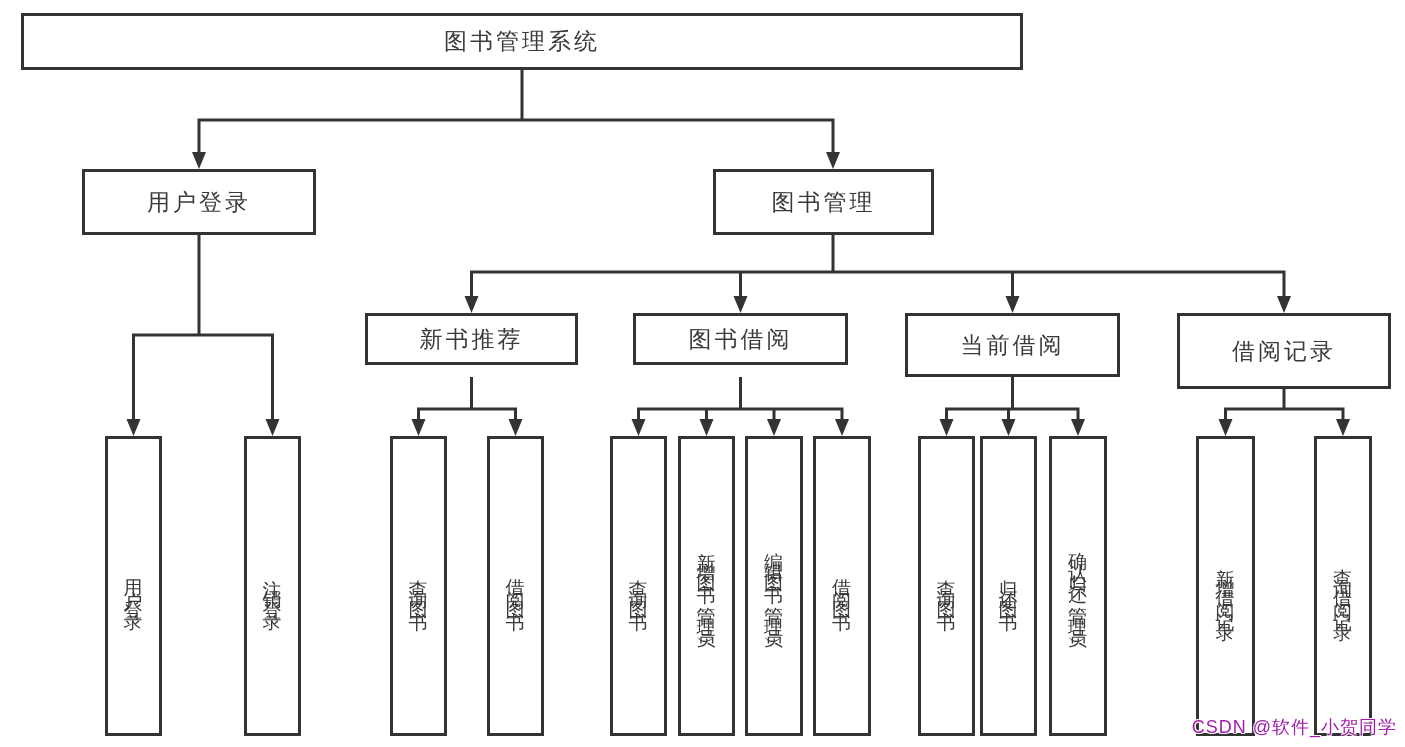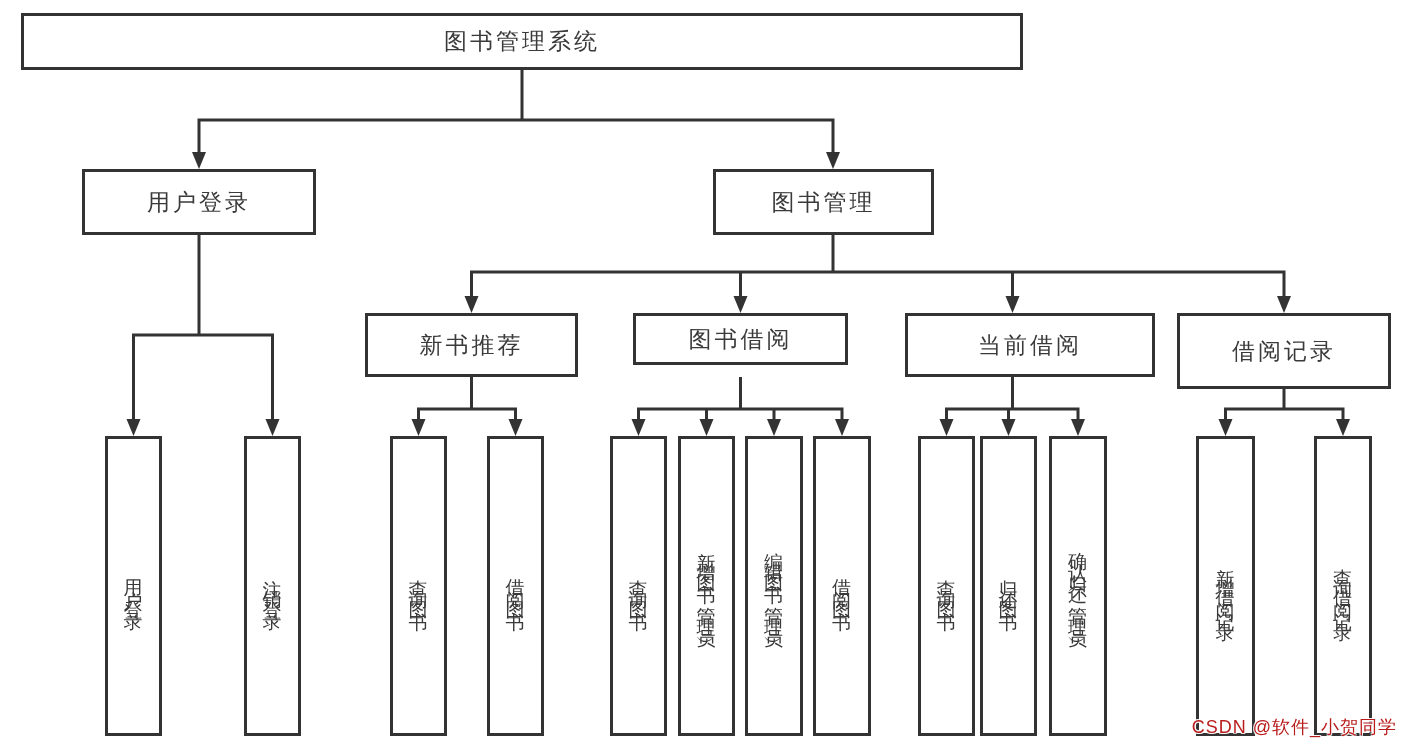--- a/index.html
+++ b/index.html
@@ -35,21 +35,21 @@
     line-height:1;
     color:#3a3a3a;
     white-space:nowrap;
   }
   #watermark{
     position:absolute;
     top:715px;
     right:8px;
     font-size:18px;
     letter-spacing:1px;
-    color:#b91c1c;
+    color:#a21caf;
     white-space:nowrap;
     z-index:5;
     text-shadow:
       -1px -1px 0 rgba(255,255,255,.85),
        1px -1px 0 rgba(255,255,255,.85),
       -1px  1px 0 rgba(255,255,255,.85),
        1px  1px 0 rgba(255,255,255,.85);
   }
 </style>
 </head>
@@ -104,27 +104,27 @@
     <span class="hlabel">图书管理系统</span>
   </div>
 
   <div class="box" style="left:82px;top:169px;width:234px;height:66px">
     <span class="hlabel">用户登录</span>
   </div>
   <div class="box" style="left:713px;top:169px;width:221px;height:66px">
     <span class="hlabel">图书管理</span>
   </div>
 
-  <div class="box" style="left:365px;top:313px;width:213px;height:64px">
+  <div class="box" style="left:365px;top:313px;width:213px;height:52px">
     <span class="hlabel">新书推荐</span>
   </div>
   <div class="box" style="left:633px;top:313px;width:215px;height:52px">
     <span class="hlabel">图书借阅</span>
   </div>
-  <div class="box" style="left:905px;top:313px;width:250px;height:64px">
+  <div class="box" style="left:905px;top:313px;width:215px;height:64px">
     <span class="hlabel">当前借阅</span>
   </div>
   <div class="box" style="left:1177px;top:313px;width:214px;height:76px">
     <span class="hlabel">借阅记录</span>
   </div>
 
   <div class="box" style="left:105px;top:436px;width:57px;height:300px">
     <span class="vtext">用户登录</span>
   </div>
   <div class="box" style="left:244px;top:436px;width:57px;height:300px">

